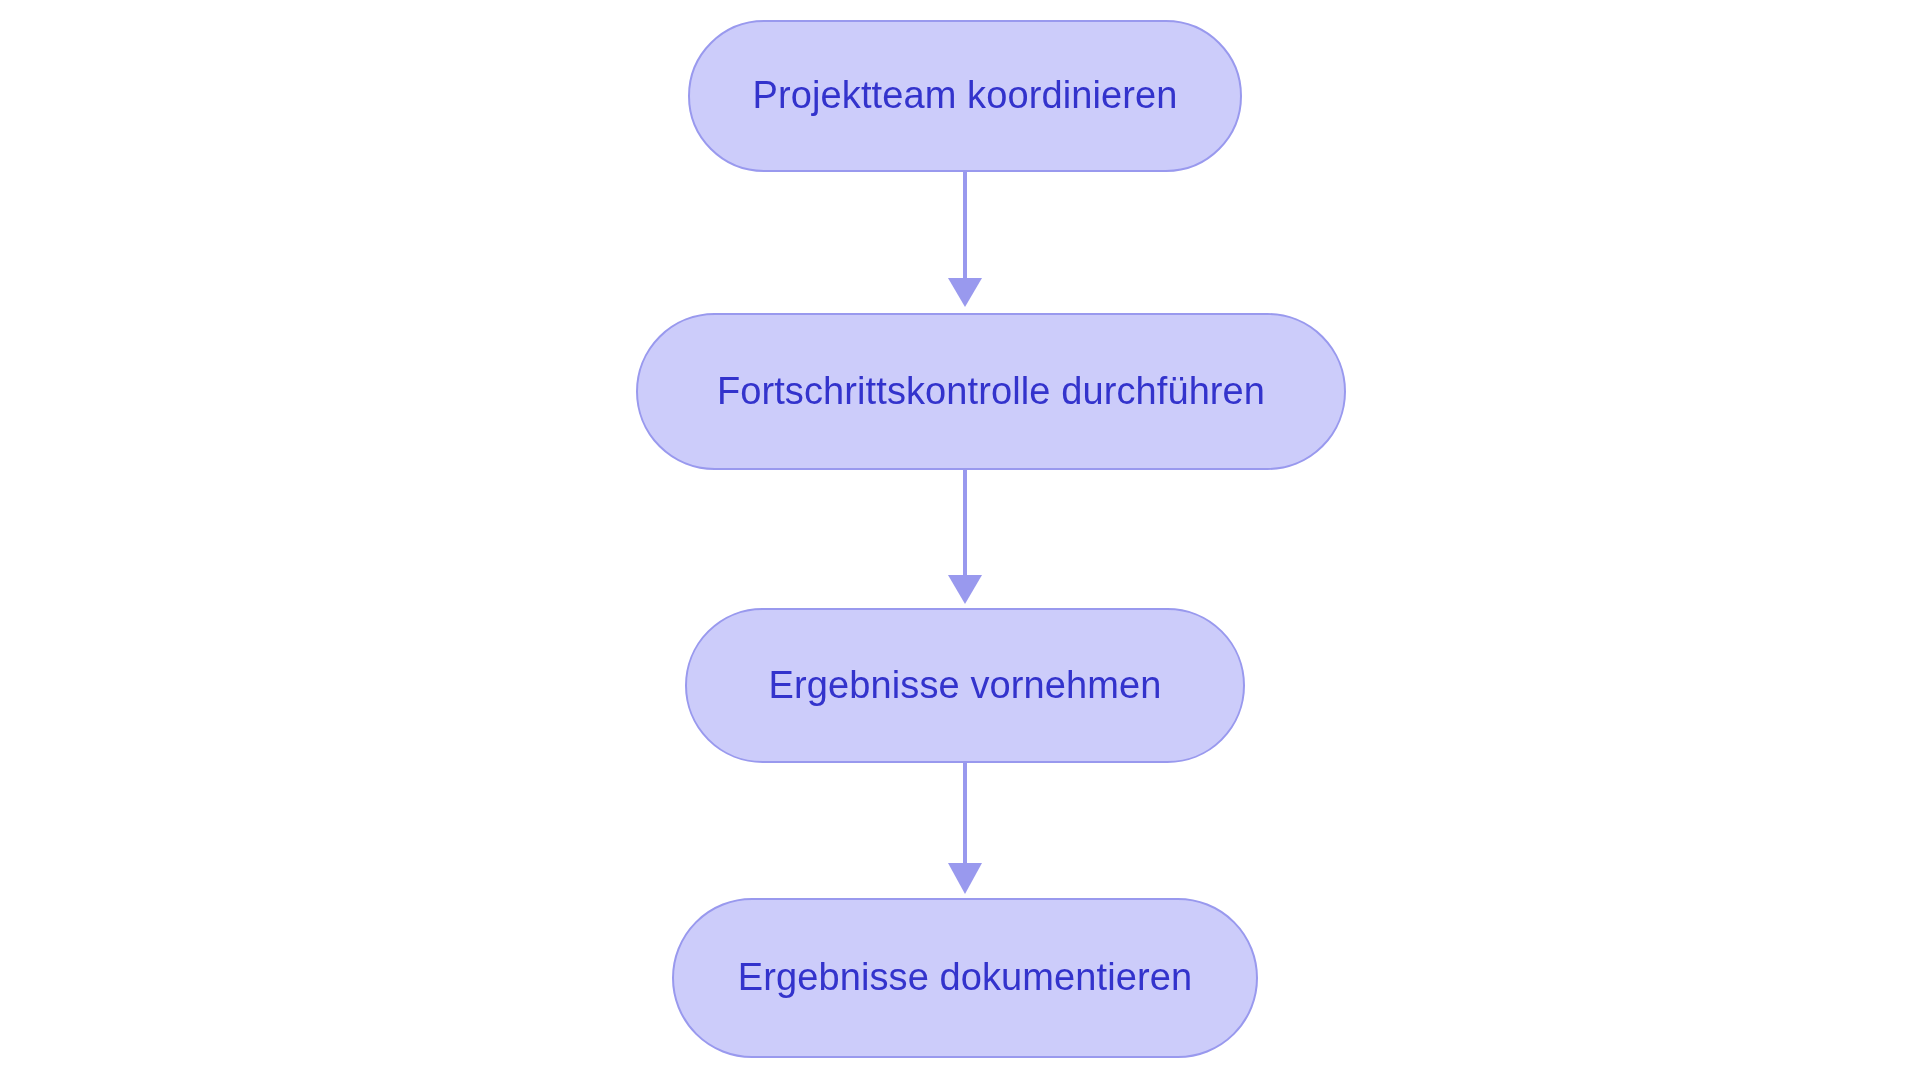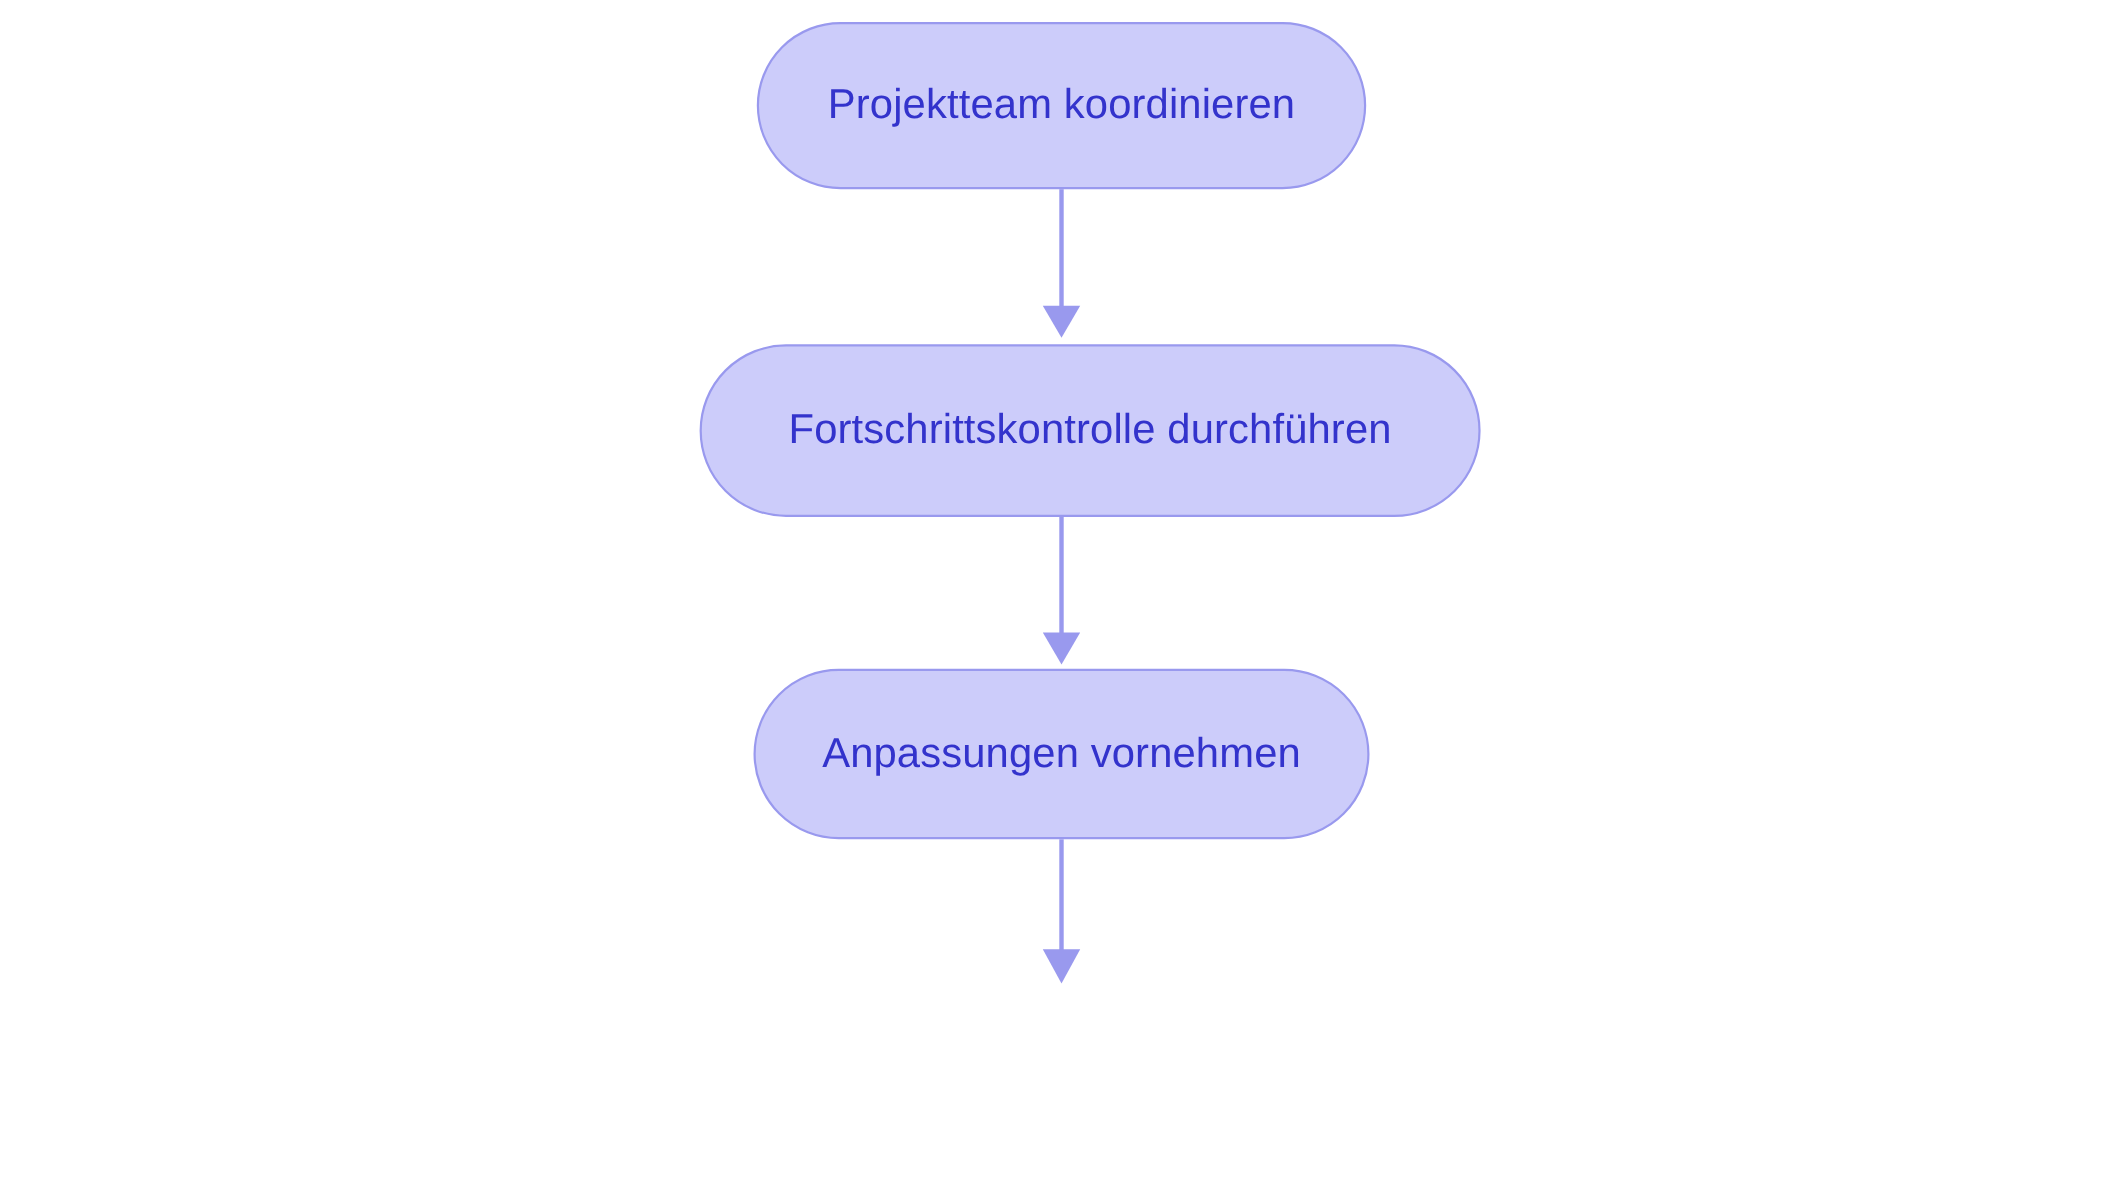--- a/index.html
+++ b/index.html
@@ -96,17 +96,20 @@
 
   <div class="node" id="node-1">
     <span class="node-label">Projektteam koordinieren</span>
   </div>
 
   <div class="node" id="node-2">
     <span class="node-label">Fortschrittskontrolle durchführen</span>
   </div>
 
   <div class="node" id="node-3">
-    <span class="node-label">Anpassungen vornehmen</span>
+    <span class="node-label">Ergebnisse vornehmen</span>
   </div>
 
+  <div class="node" id="node-4">
+    <span class="node-label">Ergebnisse dokumentieren</span>
+  </div>
 
 </div>
 
 </body></html>

